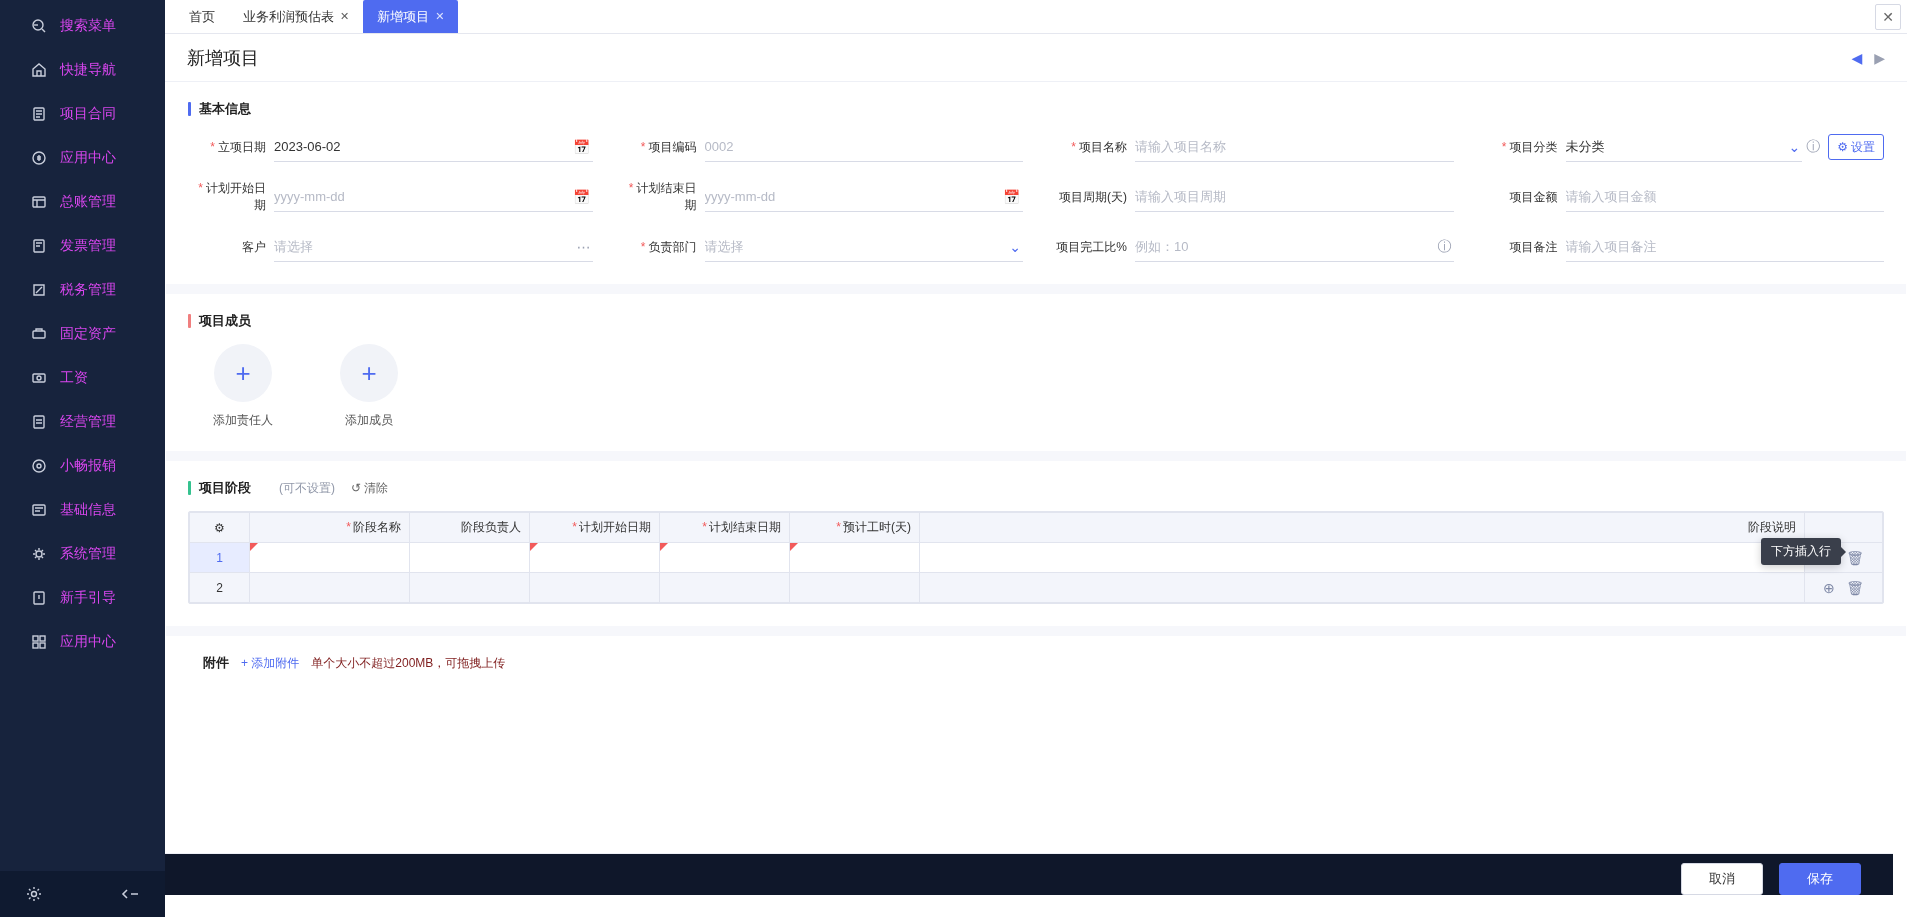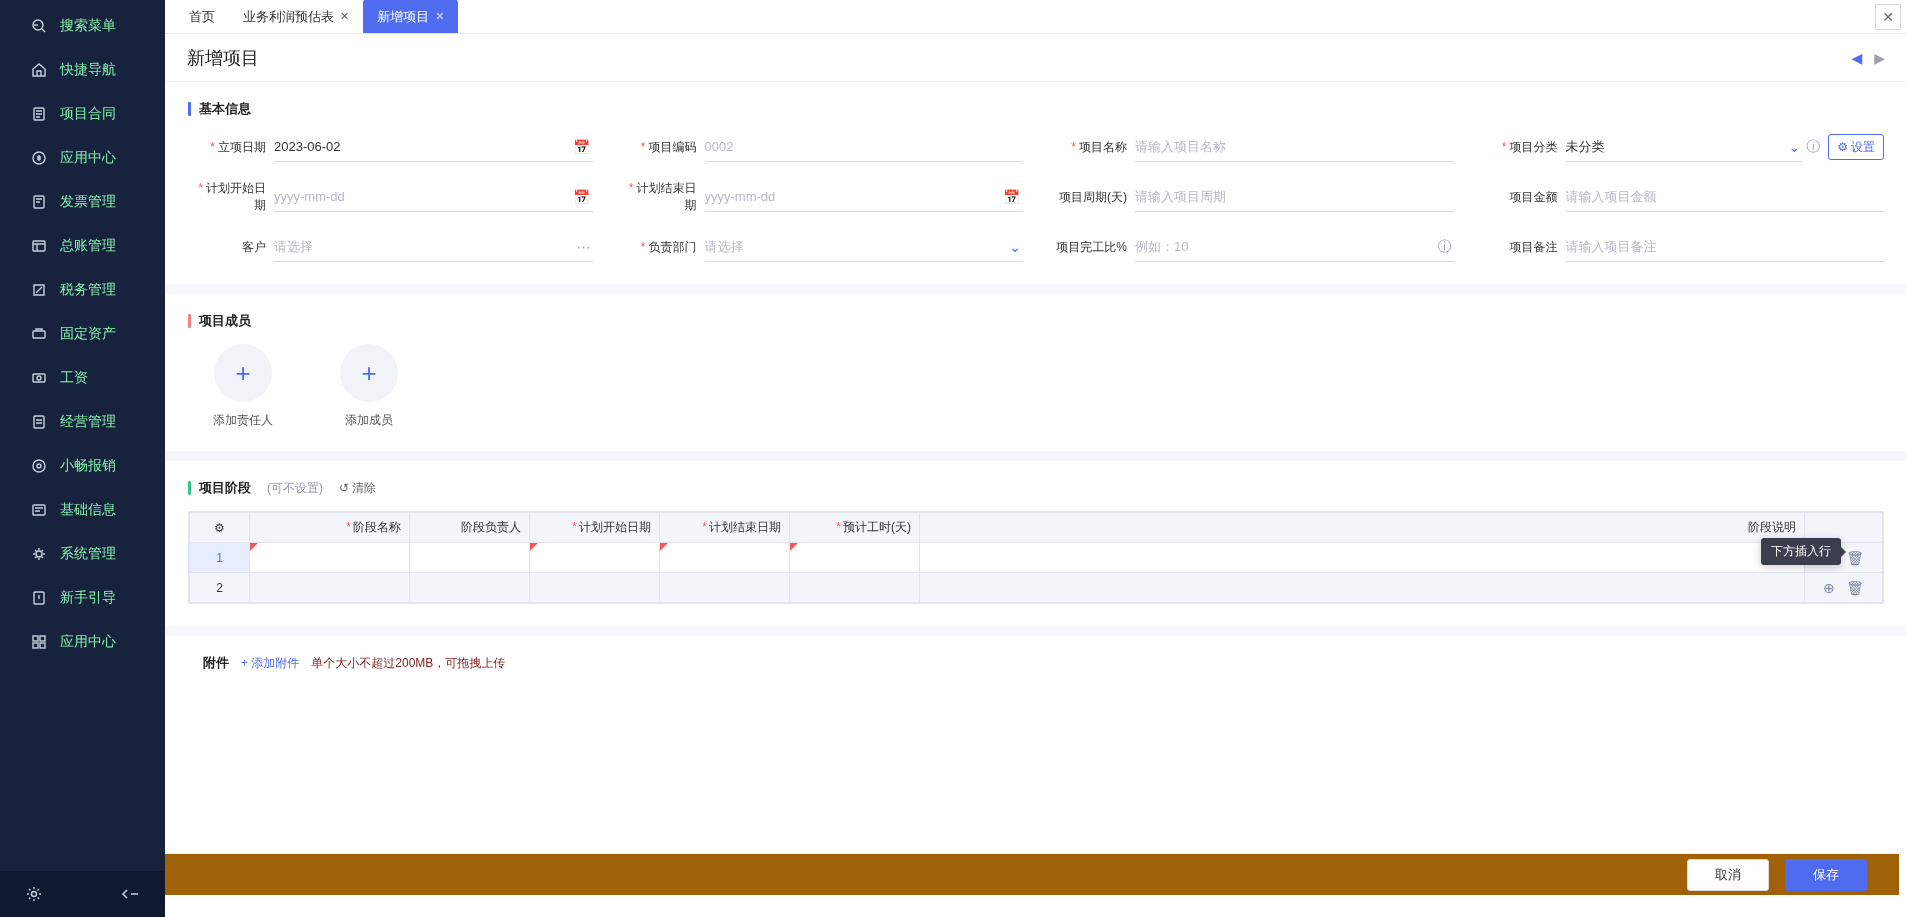--- a/index.html
+++ b/index.html
@@ -1,21 +1,21 @@
 <!DOCTYPE html>
 <html><head>
 <meta charset="utf-8">
 <style>
 *{box-sizing:border-box;margin:0;padding:0;font-family:"Microsoft YaHei",Arial,sans-serif;}
 html,body{width:100%;height:100%;overflow:hidden;background:#fff;}
 .app{display:flex;width:1907px;height:917px;position:relative;}
 
 .sidebar{width:165px;background:#17233d;color:#d3d8e2;display:flex;flex-direction:column;flex-shrink:0;font-size:14px;}
 .sidebar .menu{flex:1;overflow-y:auto;padding-top:4px;}
-.sidebar .menu-item{display:flex;align-items:center;height:44px;padding-left:30px;gap:12px;cursor:pointer;color:#86efac;}
+.sidebar .menu-item{display:flex;align-items:center;height:44px;padding-left:30px;gap:12px;cursor:pointer;color:#d946ef;}
 .sidebar .mi-icon{width:18px;height:18px;display:inline-flex;align-items:center;justify-content:center;font-size:16px;color:#c9cedb;}
 .sidebar .bottom-bar{height:46px;background:#0f1a30;display:flex;align-items:center;justify-content:space-between;padding:0 26px;}
 .sidebar .bottom-bar .gear,.sidebar .bottom-bar .collapse{color:#c9cedb;font-size:16px;cursor:pointer;}
 
 .main{flex:1;display:flex;flex-direction:column;min-width:0;}
 
 .tabs{height:34px;display:flex;align-items:stretch;border-bottom:1px solid #e5e7ef;font-size:13px;color:#333;padding-left:10px;position:relative;}
 .tab{display:flex;align-items:center;padding:0 14px;cursor:pointer;gap:6px;}
 .tab.active{background:#4f6bf0;color:#fff;border-radius:2px 2px 0 0;}
 .tab .close-x{font-size:11px;opacity:.8;}
@@ -25,21 +25,21 @@
 .page-head h1{font-size:18px;font-weight:500;color:#222;}
 .page-head .nav-arrows{display:flex;gap:12px;color:#9aa0b2;font-size:14px;}
 .page-head .nav-arrows .left{color:#4f6bf0;}
 
 .body{flex:1;overflow-y:auto;background:#fff;padding:0 23px 70px;}
 .section{padding-top:18px;}
 .sec-title{display:flex;align-items:center;gap:8px;font-size:13px;font-weight:600;color:#222;margin-bottom:14px;}
 .sec-title .accent{width:3px;height:14px;background:#4f6bf0;border-radius:1px;display:inline-block;}
 .sec-title .accent.pink{background:#f07f7f;}
 .sec-title .accent.green{background:#35c28f;}
-.sec-title .sub{font-weight:400;color:#9097a8;font-size:12px;margin-left:8px;}
+.sec-title .sub{font-weight:400;color:#9097a8;font-size:12px;margin-left:20px;}
 .sec-title .clear-link{font-weight:400;color:#666;font-size:12px;margin-left:8px;cursor:pointer;display:inline-flex;align-items:center;gap:3px;}
 
 .form-grid{display:grid;grid-template-columns:repeat(4,minmax(0,1fr));column-gap:26px;row-gap:18px;}
 .field{display:flex;align-items:center;}
 .field .lbl{width:86px;flex-shrink:0;text-align:right;font-size:12px;color:#333;position:relative;padding-right:8px;}
 .field .lbl .req{color:#f25a5a;margin-right:3px;}
 .field .ctrl{flex:1;height:30px;border-bottom:1px solid #d8dbe6;display:flex;align-items:center;position:relative;font-size:13px;color:#333;}
 .field .ctrl input{border:none;outline:none;width:100%;font-size:13px;color:#333;background:transparent;height:100%;}
 .field .ctrl input::placeholder{color:#b6bac6;}
 .field .ctrl .suffix{position:absolute;right:2px;color:#4f6bf0;font-size:14px;}
@@ -65,21 +65,21 @@
 .stage-table .actions{width:78px;text-align:center;background:#f3f5fb;padding:0;}
 .stage-table .actions .ico{display:inline-block;color:#7e88a6;margin:0 4px;cursor:pointer;font-size:14px;}
 .stage-table .actions .ico.add{color:#4f6bf0;}
 .row-tooltip{position:absolute;right:42px;top:26px;background:#3a3f4b;color:#fff;font-size:12px;padding:5px 10px;border-radius:3px;white-space:nowrap;box-shadow:0 2px 8px rgba(0,0,0,.2);}
 .row-tooltip::before{content:"";position:absolute;right:-5px;top:50%;margin-top:-5px;border-left:5px solid #3a3f4b;border-top:5px solid transparent;border-bottom:5px solid transparent;}
 
 .att-row{display:flex;align-items:center;gap:12px;font-size:12px;}
 .att-row .add-link{color:#4f6bf0;cursor:pointer;}
 .att-row .hint{color:#7f1d1d;}
 
-.footer{position:absolute;left:165px;right:8px;bottom:22px;height:42px;display:flex;align-items:center;justify-content:flex-end;gap:16px;padding-right:32px;border-top:1px solid #eef0f6;background:#a16207;}
+.footer{position:absolute;left:165px;right:14px;bottom:22px;height:42px;display:flex;align-items:flex-end;justify-content:flex-end;gap:16px;padding-right:32px;border-top:1px solid #eef0f6;background:#0f172a;}
 .btn{height:32px;min-width:82px;border-radius:3px;font-size:13px;cursor:pointer;display:inline-flex;align-items:center;justify-content:center;border:1px solid #d6d9e4;background:#fff;color:#333;}
 .btn.primary{background:#4f6bf0;border-color:#4f6bf0;color:#fff;}
 
 .divider{height:10px;background:#f6f7fb;margin:22px -22px 0;}
 
 svg{display:block;}
 </style>
 </head>
 <body>
 
@@ -120,34 +120,34 @@
             <svg width="16" height="16" viewBox="0 0 16 16" fill="none" stroke="currentColor" stroke-width="1.4">
               <circle cx="8" cy="8" r="6"></circle>
               <path d="M8 5v6M6 7h4M6 9h4"></path>
             </svg>
           </span>
         <span>应用中心</span>
       </div>
       <div class="menu-item">
         <span class="mi-icon">
             <svg width="16" height="16" viewBox="0 0 16 16" fill="none" stroke="currentColor" stroke-width="1.4">
+              <rect x="2" y="3" width="12" height="10" rx="1"></rect>
+              <path d="M2 6h12M6 6v7"></path>
+            </svg>
+          </span>
+        <span>总账管理</span>
+      </div>
+      <div class="menu-item">
+        <span class="mi-icon">
+            <svg width="16" height="16" viewBox="0 0 16 16" fill="none" stroke="currentColor" stroke-width="1.4">
               <rect x="3" y="2" width="10" height="12" rx="1"></rect>
               <path d="M5 5h6M5 8h4"></path>
             </svg>
           </span>
         <span>发票管理</span>
-      </div>
-      <div class="menu-item">
-        <span class="mi-icon">
-            <svg width="16" height="16" viewBox="0 0 16 16" fill="none" stroke="currentColor" stroke-width="1.4">
-              <rect x="2" y="3" width="12" height="10" rx="1"></rect>
-              <path d="M2 6h12M6 6v7"></path>
-            </svg>
-          </span>
-        <span>总账管理</span>
       </div>
       <div class="menu-item">
         <span class="mi-icon">
             <svg width="16" height="16" viewBox="0 0 16 16" fill="none" stroke="currentColor" stroke-width="1.4">
               <path d="M3 3h10v10H3z"></path>
               <path d="M5 11l6-6M6 6h.01M10 10h.01"></path>
             </svg>
           </span>
         <span>税务管理</span>
       </div>

